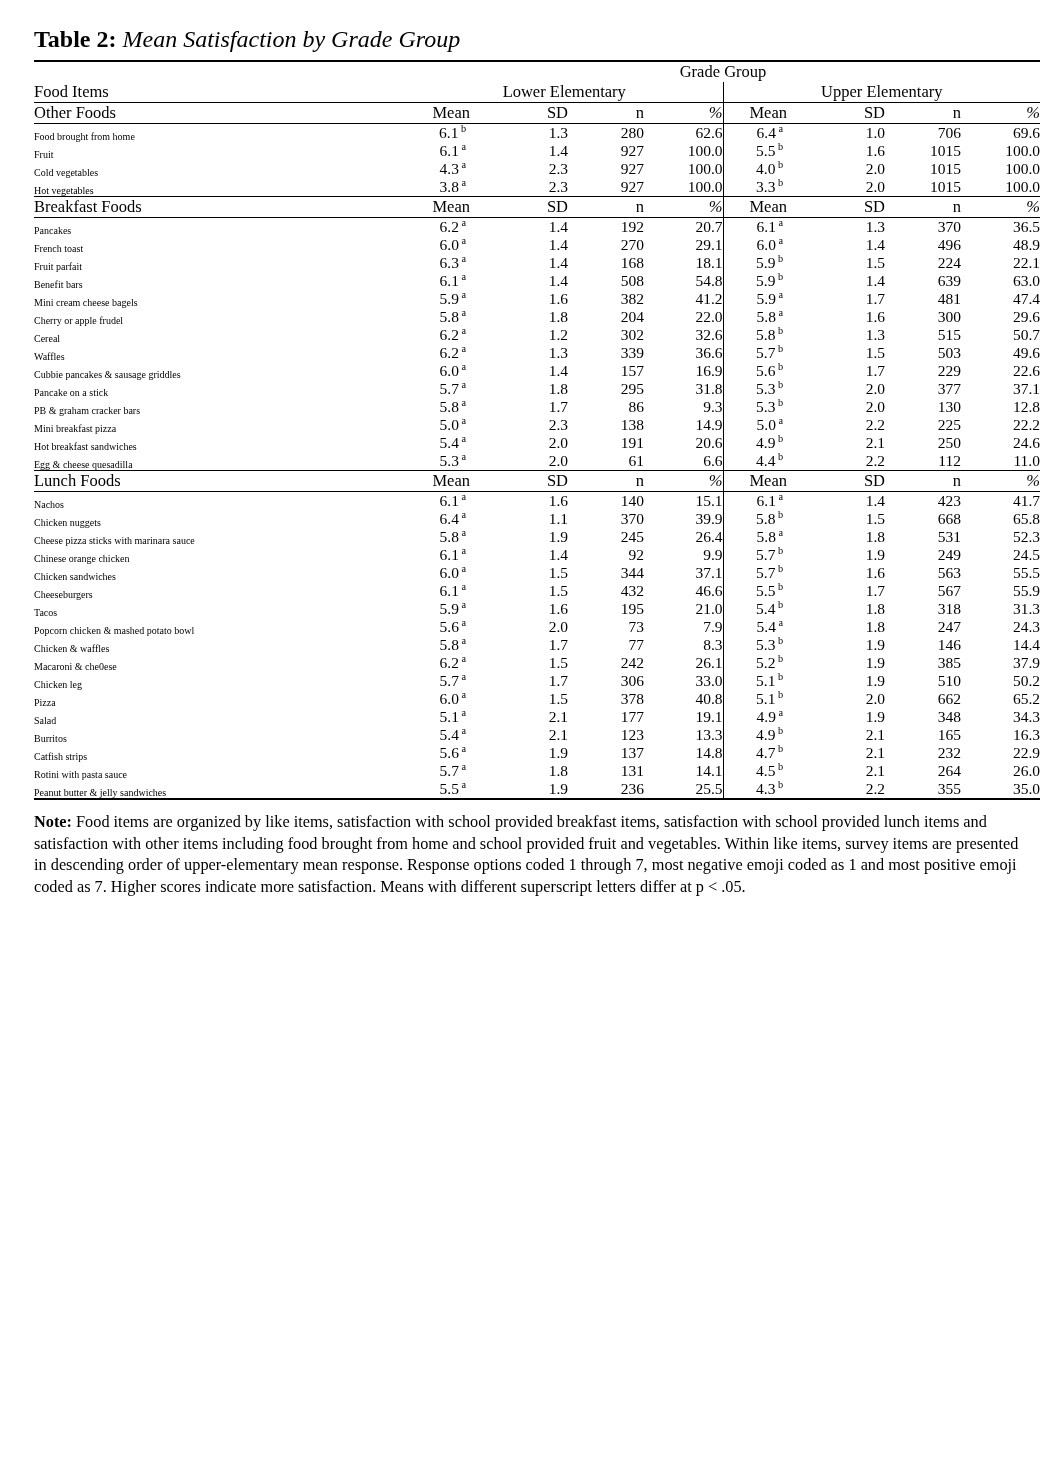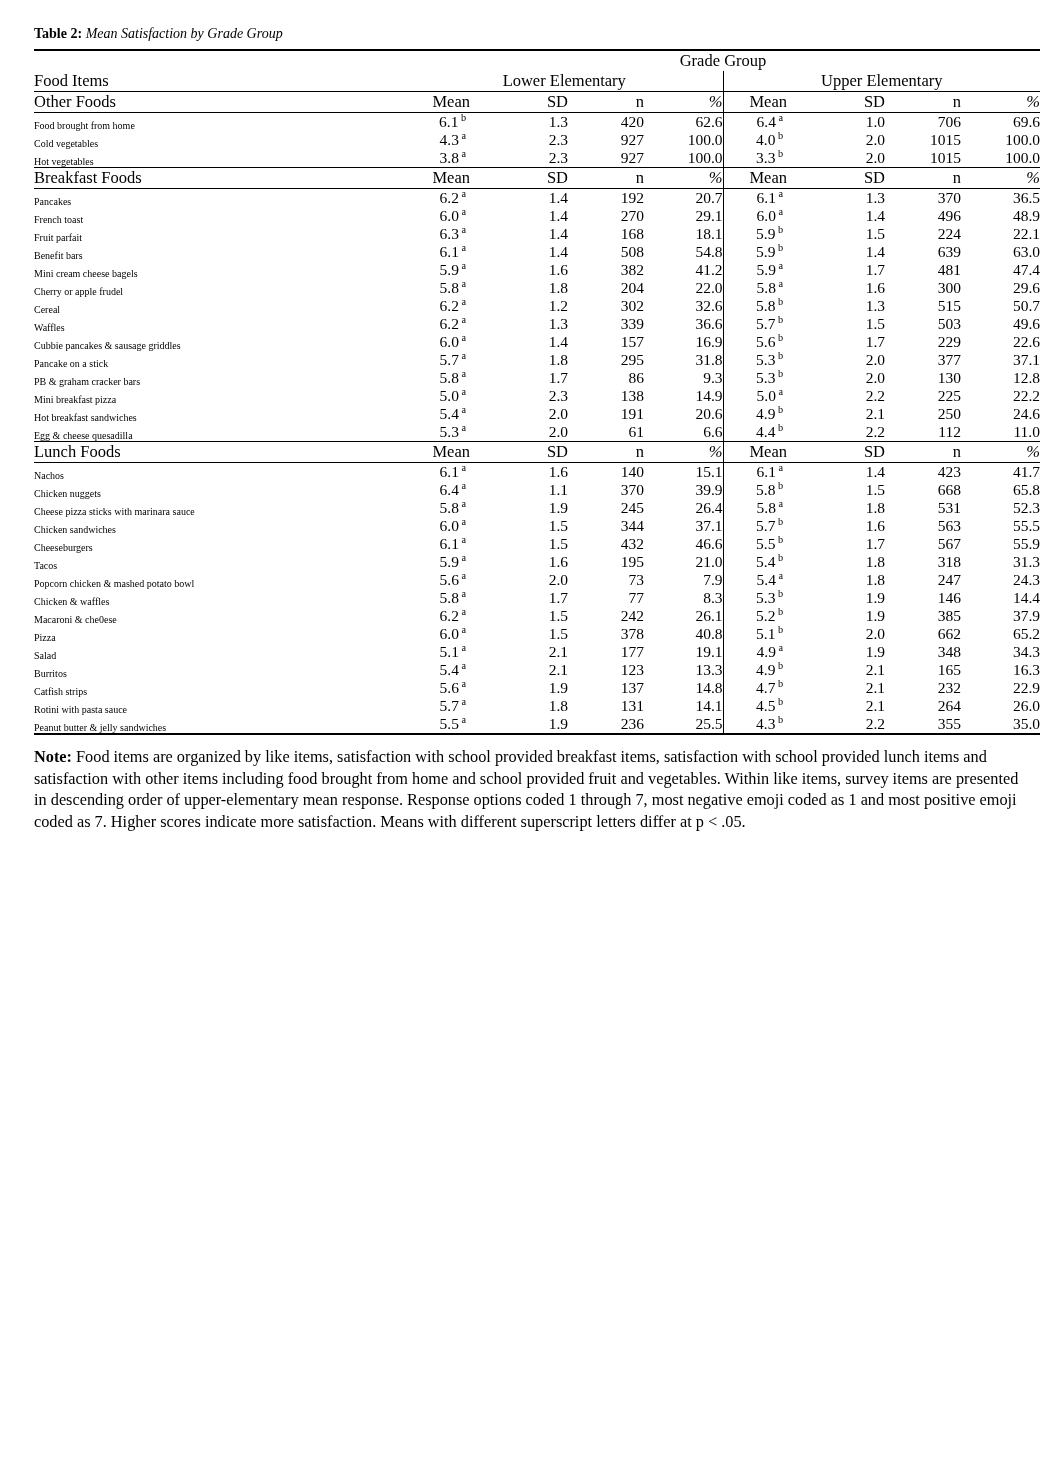--- a/index.html
+++ b/index.html
@@ -15,21 +15,21 @@
     overflow: hidden;
   }
   .page {
     padding: 26px 34px 0 34px;
     box-sizing: border-box;
     width: 1064px;
   }
 
   
   .title {
-    font-size: 14px;
+    font-size: 24px;
     margin-bottom: 7px;
     white-space: nowrap;
   }
   .title .t-label { font-weight: bold; }
   .title .t-colon { font-weight: bold; }
   .title .t-text  { font-style: italic; }
 
   
   table.tbl {
     border-collapse: collapse;
@@ -172,26 +172,37 @@
           <td class="hdr pct">%</td>
           <td class="hdr mean vdiv">Mean</td>
           <td class="hdr">SD</td>
           <td class="hdr">n</td>
           <td class="hdr pct">%</td>
         </tr>
         <tr class="data-row rule-thin">
           <td class="item">Food brought from home</td>
           <td class="num mean">6.1<sup>b</sup></td>
           <td class="num ">1.3</td>
-          <td class="num ">420</td>
+          <td class="num ">280</td>
           <td class="num ">62.6</td>
           <td class="num mean vdiv">6.4<sup>a</sup></td>
           <td class="num ">1.0</td>
           <td class="num ">706</td>
           <td class="num ">69.6</td>
+        </tr>
+        <tr class="data-row">
+          <td class="item">Fruit</td>
+          <td class="num mean">6.1<sup>a</sup></td>
+          <td class="num ">1.4</td>
+          <td class="num ">927</td>
+          <td class="num ">100.0</td>
+          <td class="num mean vdiv">5.5<sup>b</sup></td>
+          <td class="num ">1.6</td>
+          <td class="num ">1015</td>
+          <td class="num ">100.0</td>
         </tr>
         <tr class="data-row">
           <td class="item">Cold vegetables</td>
           <td class="num mean">4.3<sup>a</sup></td>
           <td class="num ">2.3</td>
           <td class="num ">927</td>
           <td class="num ">100.0</td>
           <td class="num mean vdiv">4.0<sup>b</sup></td>
           <td class="num ">2.0</td>
           <td class="num ">1015</td>
@@ -411,20 +422,31 @@
           <td class="num mean">5.8<sup>a</sup></td>
           <td class="num ">1.9</td>
           <td class="num ">245</td>
           <td class="num ">26.4</td>
           <td class="num mean vdiv">5.8<sup>a</sup></td>
           <td class="num ">1.8</td>
           <td class="num ">531</td>
           <td class="num ">52.3</td>
         </tr>
         <tr class="data-row">
+          <td class="item">Chinese orange chicken</td>
+          <td class="num mean">6.1<sup>a</sup></td>
+          <td class="num ">1.4</td>
+          <td class="num ">92</td>
+          <td class="num ">9.9</td>
+          <td class="num mean vdiv">5.7<sup>b</sup></td>
+          <td class="num ">1.9</td>
+          <td class="num ">249</td>
+          <td class="num ">24.5</td>
+        </tr>
+        <tr class="data-row">
           <td class="item">Chicken sandwiches</td>
           <td class="num mean">6.0<sup>a</sup></td>
           <td class="num ">1.5</td>
           <td class="num ">344</td>
           <td class="num ">37.1</td>
           <td class="num mean vdiv">5.7<sup>b</sup></td>
           <td class="num ">1.6</td>
           <td class="num ">563</td>
           <td class="num ">55.5</td>
         </tr>
@@ -477,20 +499,31 @@
           <td class="num mean">6.2<sup>a</sup></td>
           <td class="num ">1.5</td>
           <td class="num ">242</td>
           <td class="num ">26.1</td>
           <td class="num mean vdiv">5.2<sup>b</sup></td>
           <td class="num ">1.9</td>
           <td class="num ">385</td>
           <td class="num ">37.9</td>
         </tr>
         <tr class="data-row">
+          <td class="item">Chicken leg</td>
+          <td class="num mean">5.7<sup>a</sup></td>
+          <td class="num ">1.7</td>
+          <td class="num ">306</td>
+          <td class="num ">33.0</td>
+          <td class="num mean vdiv">5.1<sup>b</sup></td>
+          <td class="num ">1.9</td>
+          <td class="num ">510</td>
+          <td class="num ">50.2</td>
+        </tr>
+        <tr class="data-row">
           <td class="item">Pizza</td>
           <td class="num mean">6.0<sup>a</sup></td>
           <td class="num ">1.5</td>
           <td class="num ">378</td>
           <td class="num ">40.8</td>
           <td class="num mean vdiv">5.1<sup>b</sup></td>
           <td class="num ">2.0</td>
           <td class="num ">662</td>
           <td class="num ">65.2</td>
         </tr>

